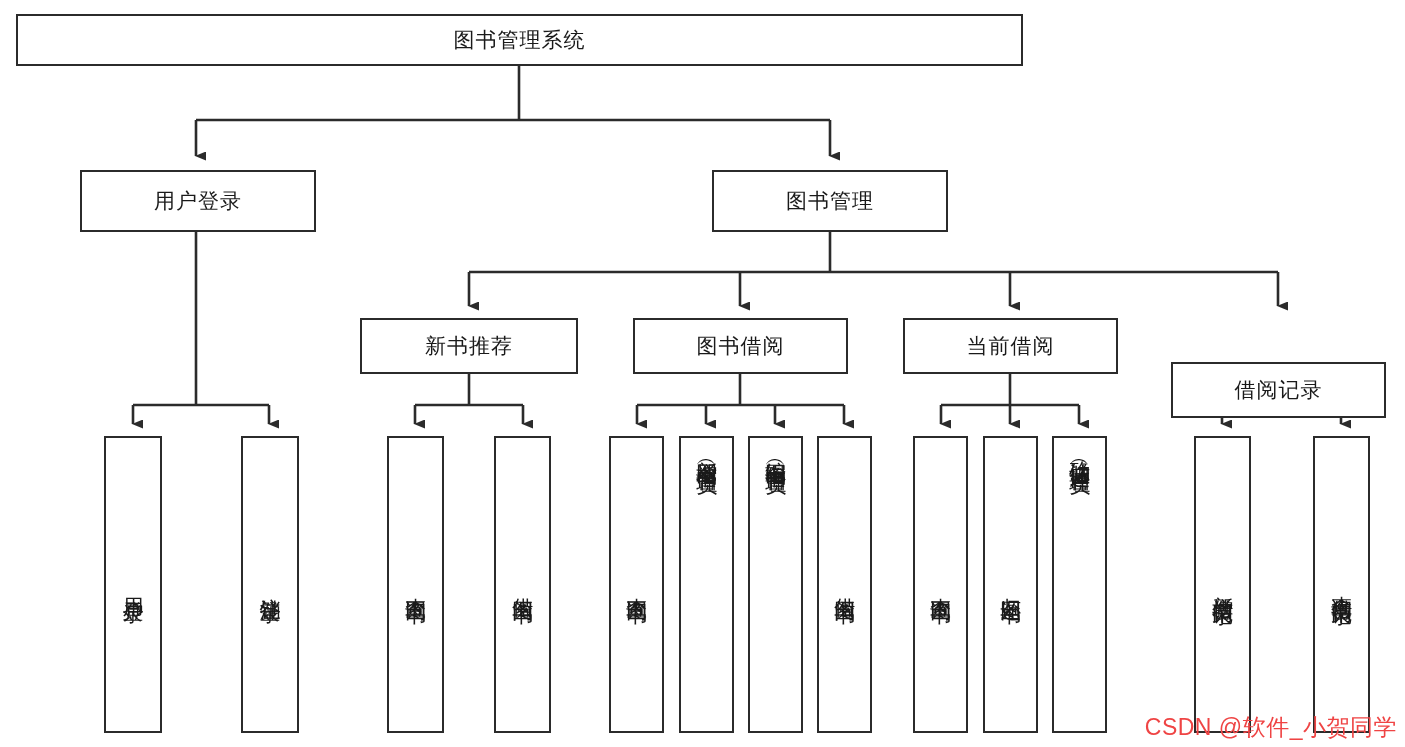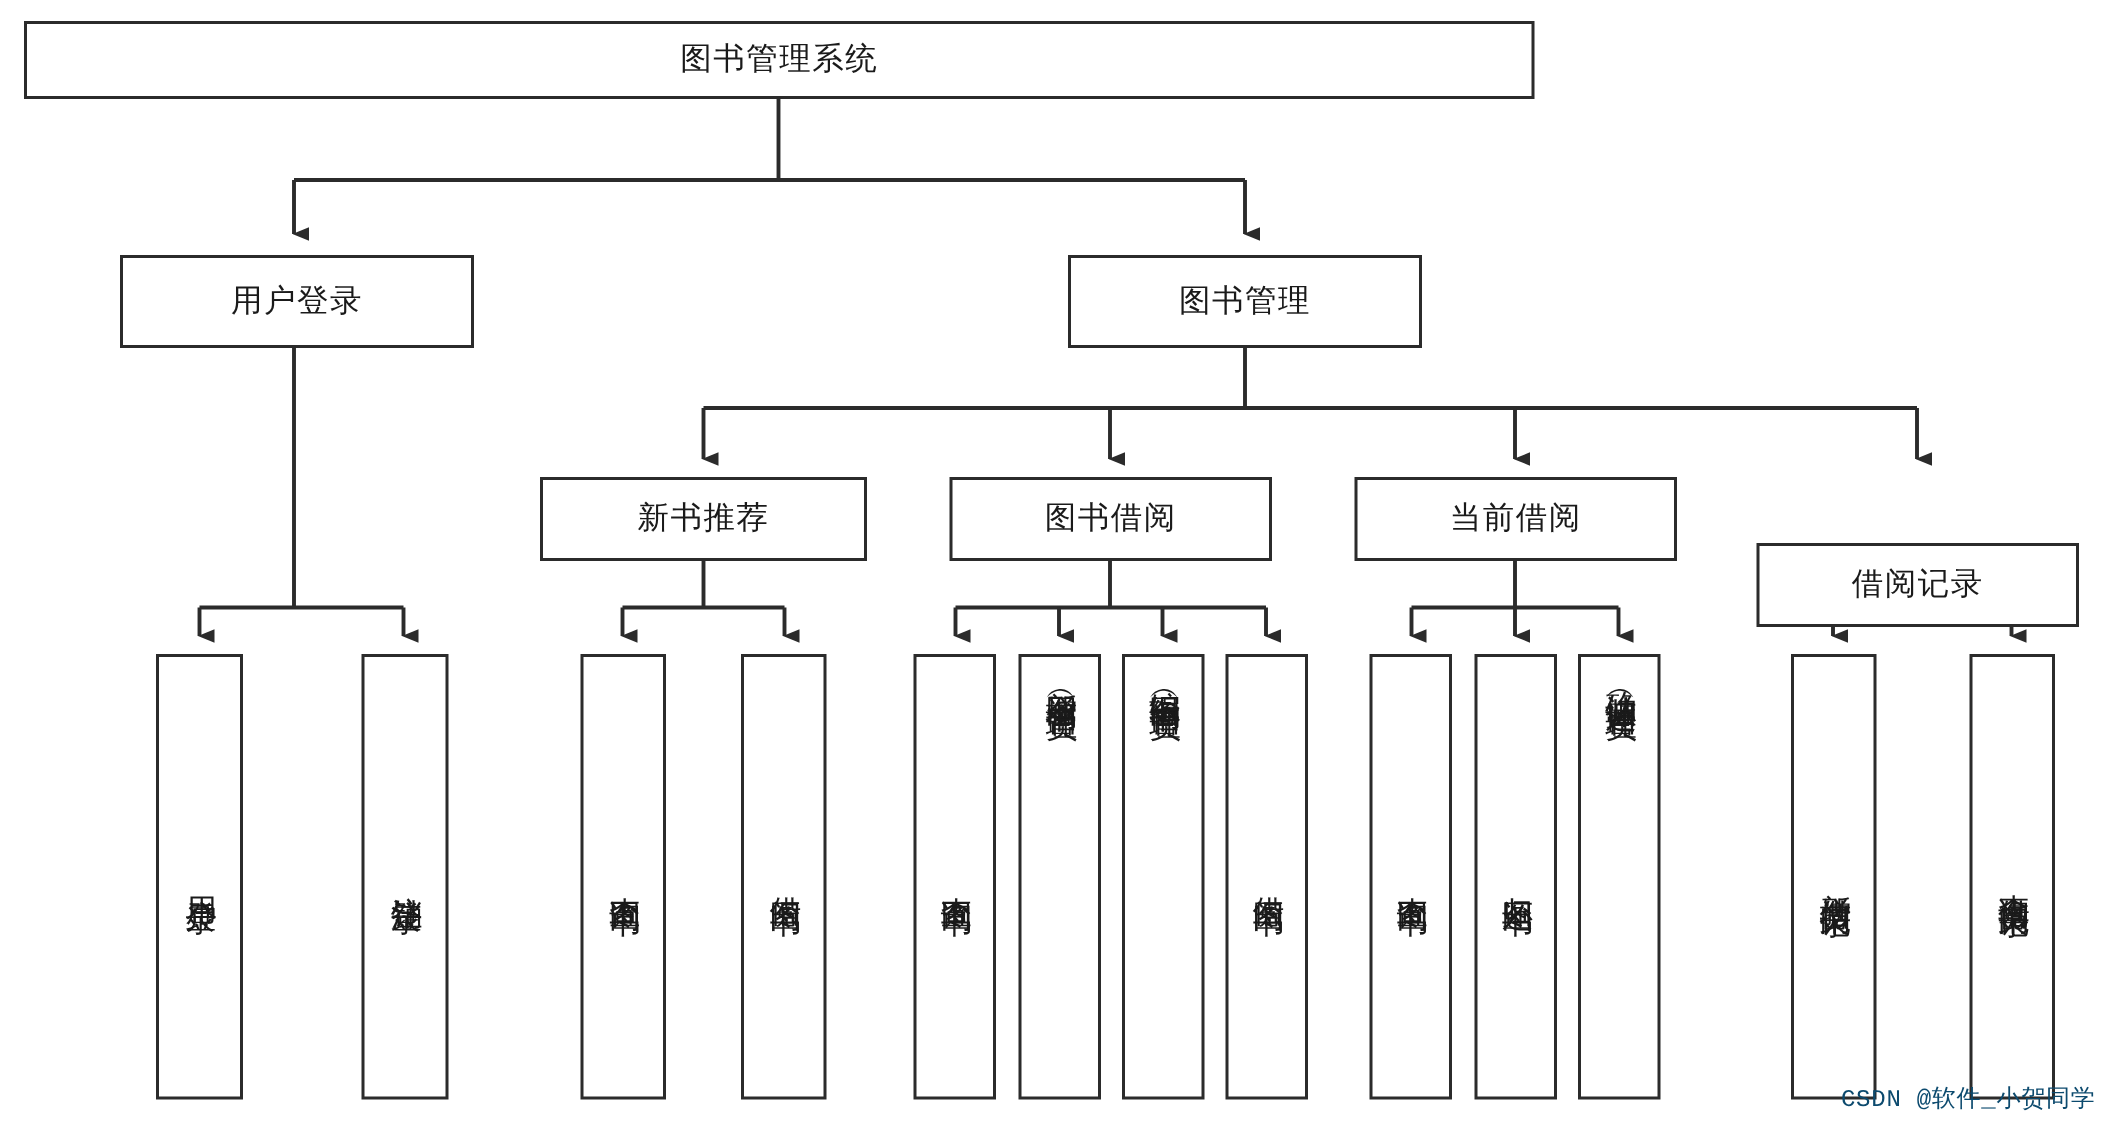--- a/index.html
+++ b/index.html
@@ -67,26 +67,25 @@
     text-align: center;
     white-space: nowrap;
   }
   .leaf-box.align-top .node-label-v {
     padding-top: 6px;
   }
   .watermark {
     position: absolute;
     right: 8px;
     bottom: 4px;
-    font-size: 16px;
-    color: #0c4a6e;
+    font-size: 23px;
+    color: #ef4444;
     white-space: nowrap;
     letter-spacing: 0.5px;
     pointer-events: none;
-    font-family: Liberation Mono, monospace;
   }
 </style>
 </head>
 <body>
 
 <div id="diagram-root">
 
   <svg class="diagram-canvas" viewBox="0 0 1405 747" aria-hidden="true">
     <defs>
       <marker id="arrowhead" markerWidth="9" markerHeight="11" refX="4.5" refY="10" orient="auto" markerUnits="userSpaceOnUse">

